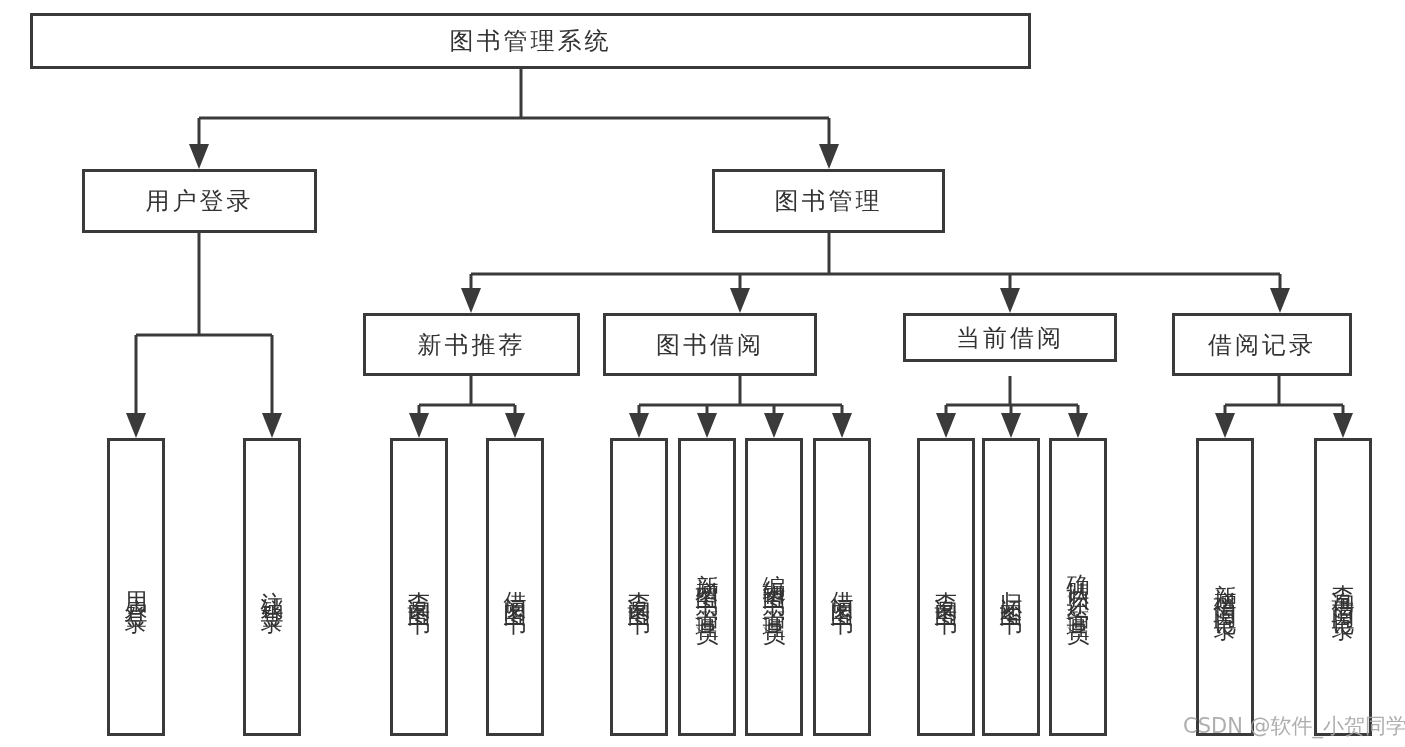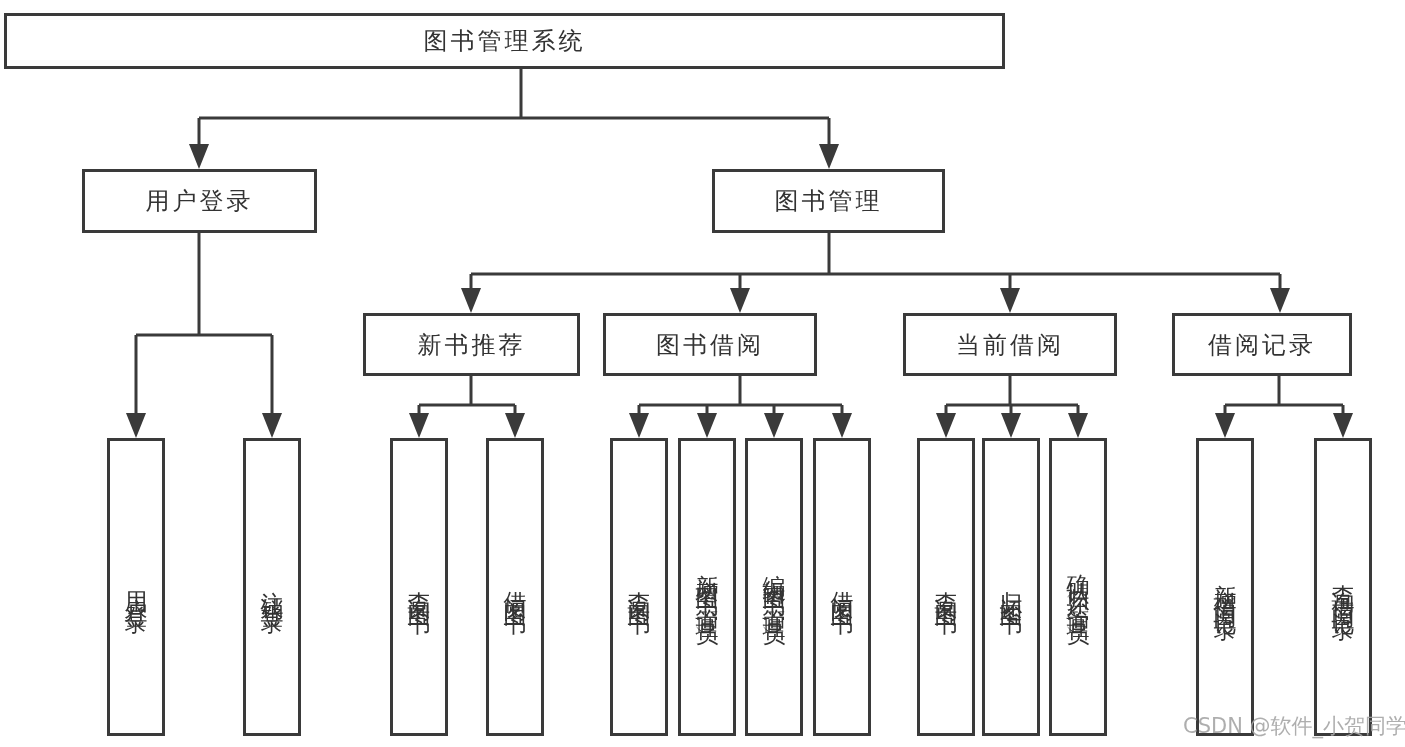--- a/index.html
+++ b/index.html
@@ -110,38 +110,38 @@
       <use href="#arr" x="774" y="438"></use>
       <use href="#arr" x="842" y="438"></use>
       <use href="#arr" x="946" y="438"></use>
       <use href="#arr" x="1011" y="438"></use>
       <use href="#arr" x="1078" y="438"></use>
       <use href="#arr" x="1225" y="438"></use>
       <use href="#arr" x="1343" y="438"></use>
     </g>
   </svg>
 
-  <div class="node" style="left:4px;top:13px;width:1001px;height:56px">
+  <div class="node" style="left:30px;top:13px;width:1001px;height:56px">
     <span class="hlabel">图书管理系统</span>
   </div>
 
   <div class="node" style="left:82px;top:169px;width:235px;height:64px">
     <span class="hlabel">用户登录</span>
   </div>
   <div class="node" style="left:363px;top:313px;width:217px;height:63px">
     <span class="hlabel">新书推荐</span>
   </div>
 
   <div class="node" style="left:712px;top:169px;width:233px;height:64px">
     <span class="hlabel">图书管理</span>
   </div>
   <div class="node" style="left:603px;top:313px;width:214px;height:63px">
     <span class="hlabel">图书借阅</span>
   </div>
-  <div class="node" style="left:903px;top:313px;width:214px;height:63px">
+  <div class="node" style="left:903px;top:313px;width:214px;height:49px">
     <span class="hlabel">当前借阅</span>
   </div>
   <div class="node" style="left:1172px;top:313px;width:180px;height:63px">
     <span class="hlabel">借阅记录</span>
   </div>
 
   <div class="node leaf" style="left:107px;top:438px;width:58px;height:298px">
     <span class="vlabel">用户登录</span>
   </div>
   <div class="node leaf" style="left:243px;top:438px;width:58px;height:298px">

